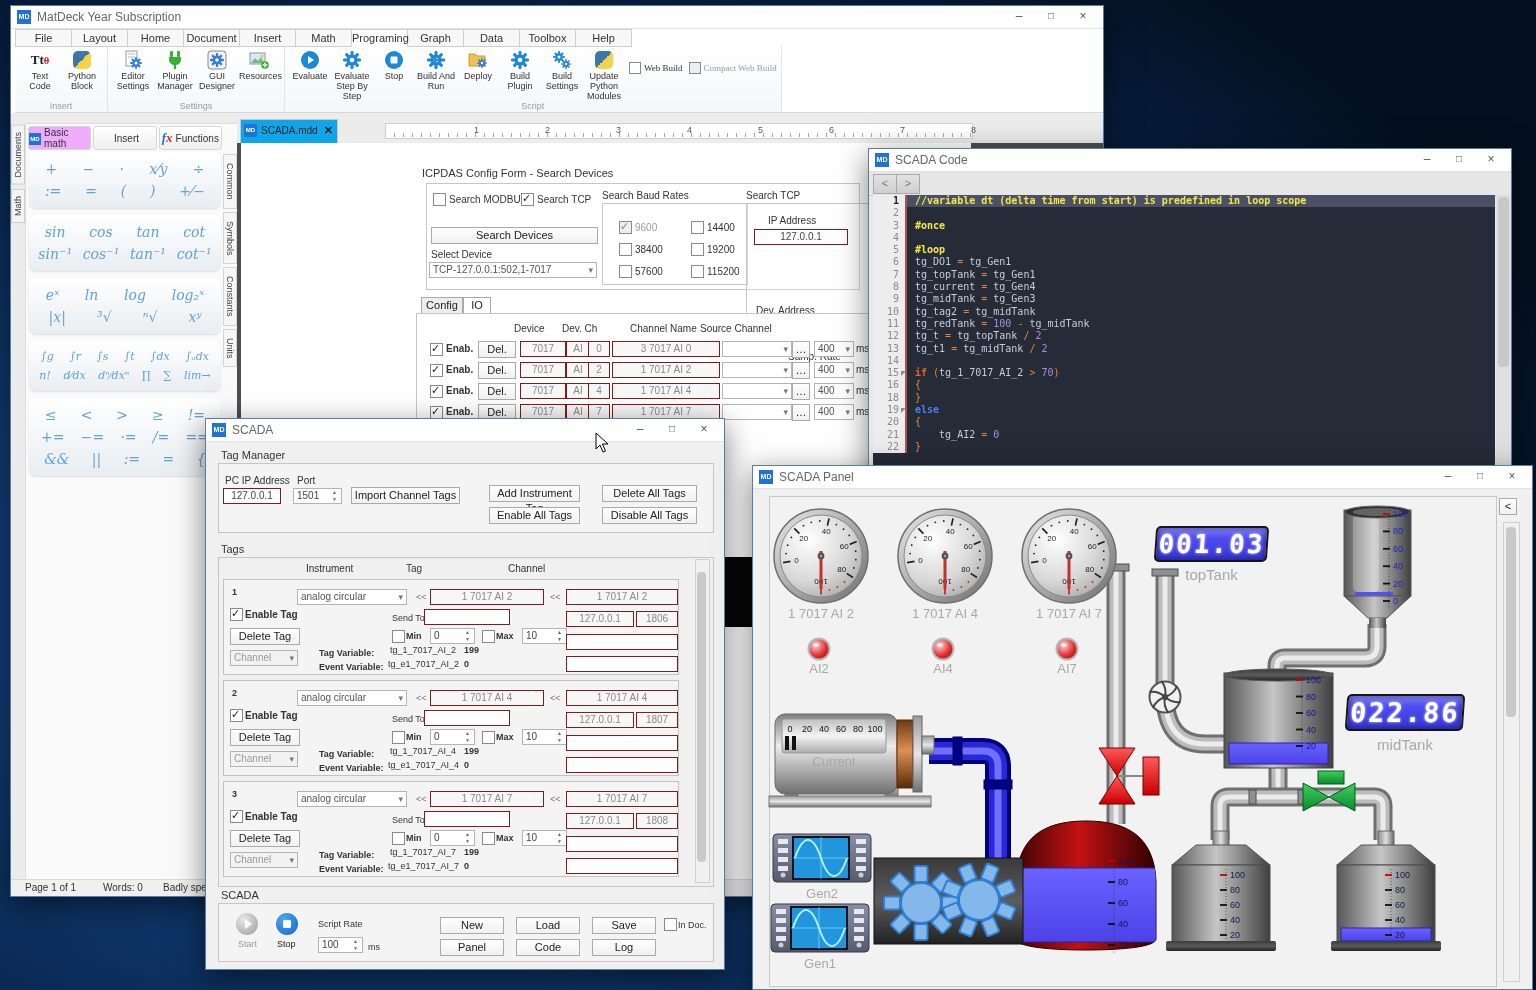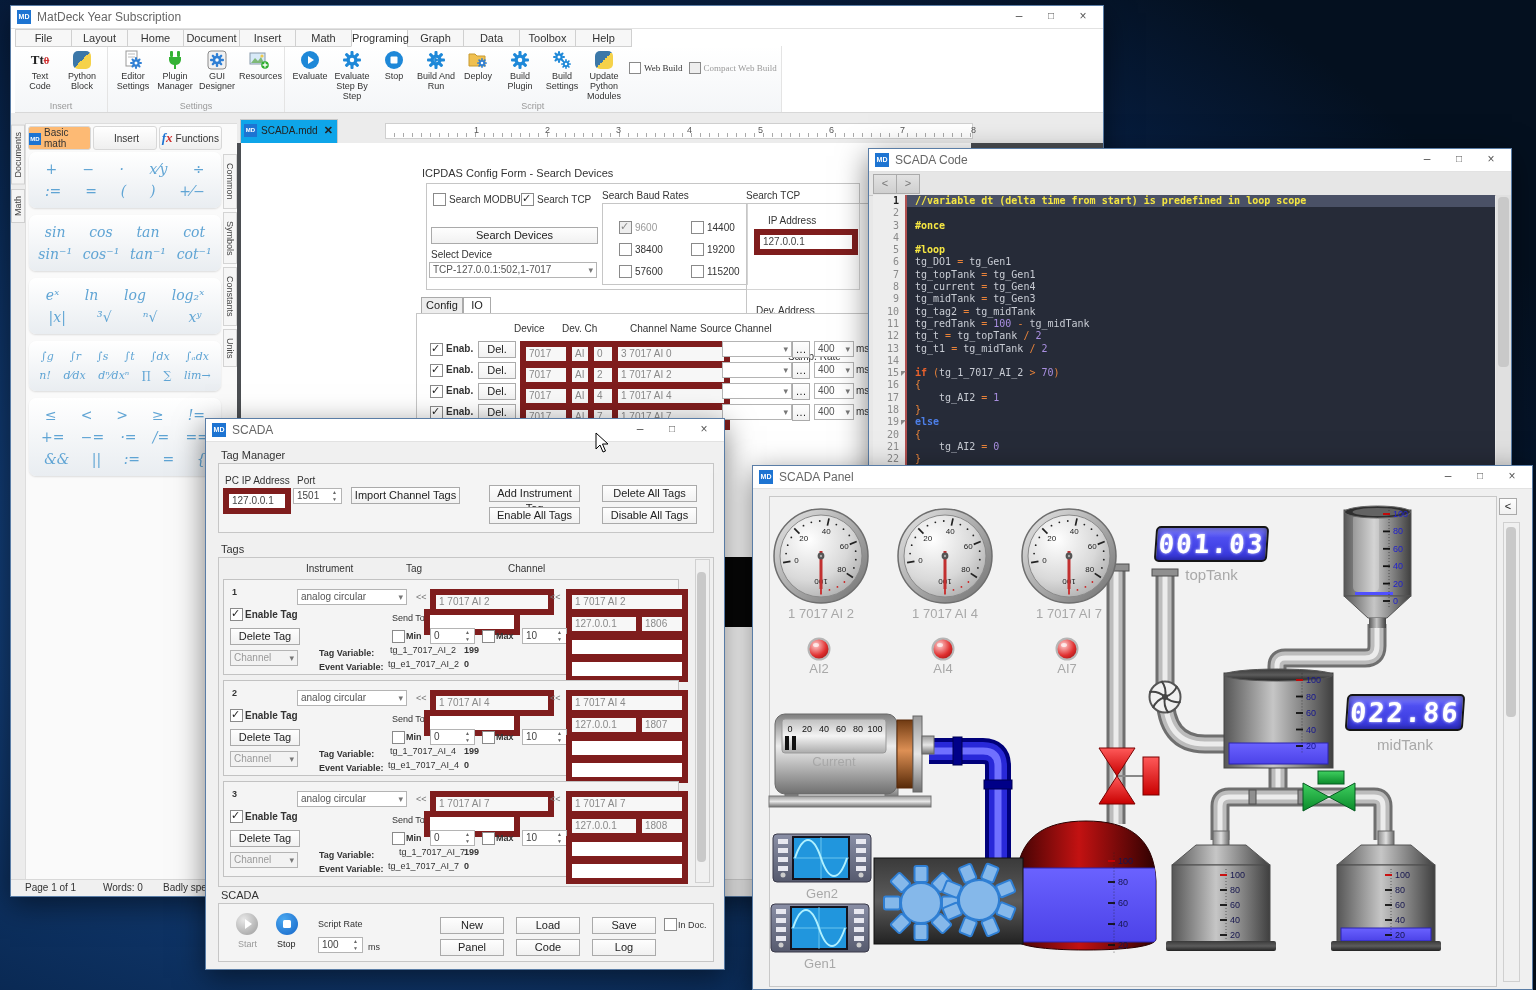--- a/index.html
+++ b/index.html
@@ -8,21 +8,21 @@
   .win{position:absolute;background:#f0f0f0;border:1px solid #5a7da6;box-shadow:0 8px 28px rgba(0,0,0,.5);}
   .tbar{position:absolute;left:0;top:0;right:0;height:22px;background:#fff;border-bottom:1px solid #e2e2e2;z-index:5;}
   .tbar .ti{position:absolute;left:6px;top:4px;width:14px;height:14px;background:#1d74d2;color:#fff;
     font-size:7px;font-weight:bold;text-align:center;line-height:14px;}
   .tbar .tt{position:absolute;left:26px;top:4px;font-size:12px;color:#666;}
   .wbtns{position:absolute;right:4px;top:0;height:22px;display:flex;}
   .wb{width:32px;height:22px;text-align:center;line-height:20px;color:#555;font-size:12px;}
   .wb.mx{font-size:10px;}
   .btn3d{position:absolute;background:linear-gradient(#fefefe,#f1f1f1);border:1px solid #aaa;font-size:11px;
     color:#222;text-align:center;line-height:15px;height:15px;}
-  .fld{position:absolute;background:#fff;border:6px solid #7f1d1d;font-size:10px;color:#444;padding:1px 3px;height:12px;line-height:12px;white-space:nowrap;overflow:hidden;}
+  .fld{position:absolute;background:#fff;border:1px solid #7f1d1d;font-size:10px;color:#444;padding:1px 3px;height:12px;line-height:12px;white-space:nowrap;overflow:hidden;text-align:center;}
   .fld.dis{color:#8a8a8a;background:#f7f7f7;}
   .ddl{position:absolute;background:#fff;border:1px solid #b4b4b4;font-size:10px;color:#555;padding:1px 3px;height:12px;line-height:12px;white-space:nowrap;overflow:hidden;}
   .ddl::after{content:"▾";position:absolute;right:3px;top:1px;color:#777;font-size:9px;}
   .ddl.dis{color:#9a9a9a;background:#f2f2f2;}
   .chk{position:absolute;width:11px;height:11px;background:#fff;border:1px solid #8a8a8a;}
   .chk.on::after{content:"✓";position:absolute;left:0;top:-2px;font-size:11px;color:#222;}
   .chk.dim{background:#eee;}
   .chk.dim.on::after{color:#888;}
   .lbl{position:absolute;font-size:10px;color:#333;white-space:nowrap;}
   .lbl.b{font-size:11px;}
@@ -55,21 +55,21 @@
   .fxico i{color:#d03030;}
   
   .wksp{position:absolute;left:0;top:107px;right:0;bottom:16px;background:#ececec;}
   .edgetabs{position:absolute;left:0;top:12px;width:14px;}
   .vtab{writing-mode:vertical-rl;transform:rotate(180deg);background:#f4f4f4;border:1px solid #cfcfcf;
     font-size:9px;color:#444;padding:6px 1px;margin-bottom:4px;}
   .sbar{position:absolute;left:14px;top:10px;width:212px;bottom:0;background:#fafafa;border:1px solid #ddd;}
   .stabs{position:absolute;left:2px;top:2px;right:16px;display:flex;gap:2px;}
   .stab{flex:1;height:22px;background:linear-gradient(#fff,#efefef);border:1px solid #d8d8d8;border-radius:3px;
     font-size:10px;color:#333;display:flex;align-items:center;justify-content:center;gap:3px;}
-  .stab.act{background:#fdba74;}
+  .stab.act{background:#f0abfc;}
   .stab .mdico{width:12px;height:12px;line-height:12px;font-size:6px;}
   .rvtabs{position:absolute;right:0px;top:30px;width:15px;}
   .rvtab{writing-mode:vertical-rl;background:#f6f6f6;border:1px solid #d4d4d4;font-size:9px;color:#444;
     padding:8px 1px;margin-bottom:3px;}
   .spanels{position:absolute;left:3px;top:28px;right:17px;}
   .spanel{background:linear-gradient(#ffffff,#e9edf1);border-radius:7px;box-shadow:0 1px 2px rgba(0,0,0,.12);
     margin-bottom:7px;padding:6px 2px;}
   .srow{display:flex;justify-content:space-around;align-items:center;padding:3px 2px;}
   .ssym{font-family:"DejaVu Serif",serif;font-style:italic;color:#5fa4d4;font-size:14px;white-space:nowrap;}
   .srow.sm .ssym{font-size:11px;}
@@ -659,21 +659,20 @@
           <div class="cl"><span class="ln">7</span><span class="ct"><span class="id">tg_topTank </span><span class="op">=</span><span class="id"> tg_Gen1</span></span></div>
           <div class="cl"><span class="ln">8</span><span class="ct"><span class="id">tg_current </span><span class="op">=</span><span class="id"> tg_Gen4</span></span></div>
           <div class="cl"><span class="ln">9</span><span class="ct"><span class="id">tg_midTank </span><span class="op">=</span><span class="id"> tg_Gen3</span></span></div>
           <div class="cl"><span class="ln">10</span><span class="ct"><span class="id">tg_tag2 </span><span class="op">=</span><span class="id"> tg_midTank</span></span></div>
           <div class="cl"><span class="ln">11</span><span class="ct"><span class="id">tg_redTank </span><span class="op">=</span><span class="num"> 100 </span><span class="op">-</span><span class="id"> tg_midTank</span></span></div>
           <div class="cl"><span class="ln">12</span><span class="ct"><span class="id">tg_t </span><span class="op">=</span><span class="id"> tg_topTank </span><span class="op">/</span><span class="num"> 2</span></span></div>
           <div class="cl"><span class="ln">13</span><span class="ct"><span class="id">tg_t1 </span><span class="op">=</span><span class="id"> tg_midTank </span><span class="op">/</span><span class="num"> 2</span></span></div>
           <div class="cl"><span class="ln">14</span><span class="ct"></span></div>
           <div class="cl"><span class="ln">15</span><span class="fold"></span><span class="ct"><span class="kw">if </span><span class="op">(</span><span class="id">tg_1_7017_AI_2 </span><span class="op">&gt;</span><span class="num"> 70</span><span class="op">)</span></span></div>
           <div class="cl"><span class="ln">16</span><span class="ct"><span class="op">{</span></span></div>
-          <div class="cl"><span class="ln">17</span><span class="ct"><span class="id">    tg_AI2 </span><span class="op">=</span><span class="num"> 1</span></span></div>
           <div class="cl"><span class="ln">18</span><span class="ct"><span class="op">}</span></span></div>
           <div class="cl"><span class="ln">19</span><span class="fold"></span><span class="ct"><span class="kw2">else</span></span></div>
           <div class="cl"><span class="ln">20</span><span class="ct"><span class="op">{</span></span></div>
           <div class="cl"><span class="ln">21</span><span class="ct"><span class="id">    tg_AI2 </span><span class="op">=</span><span class="num"> 0</span></span></div>
           <div class="cl"><span class="ln">22</span><span class="ct"><span class="op">}</span></span></div>
         </div>
     </div>
     <div class="codesb">
         <div class="sbT"></div>
       </div>
@@ -786,21 +785,21 @@
           <span class="fld dis" style="left:412px;top:31px;width:34px;">1808</span>
           <span class="btn3d" style="left:6px;top:48px;width:68px;">Delete Tag</span>
           <span class="chk" style="left:168px;top:50px;"></span>
           <span class="tiny" style="left:182px;top:51px;font-weight:bold;">Min</span>
           <span class="spin" style="left:206px;top:48px;width:26px;">0<span class="ar">▲<br>▼</span></span>
           <span class="chk" style="left:258px;top:50px;"></span>
           <span class="tiny" style="left:272px;top:51px;font-weight:bold;">Max</span>
           <span class="spin" style="left:298px;top:48px;width:26px;">10<span class="ar">▲<br>▼</span></span>
           <span class="ddl dis" style="left:6px;top:70px;width:60px;">Channel</span>
           <span class="tiny" style="left:95px;top:68px;font-weight:bold;">Tag Variable:</span>
-          <span class="tiny" style="left:166px;top:65px;margin-left:9px;">tg_1_7017_AI_7</span>
+          <span class="tiny" style="left:166px;top:65px;">tg_1_7017_AI_7</span>
           <span class="tiny" style="left:240px;top:65px;font-weight:bold;">199</span>
           <span class="tiny" style="left:95px;top:82px;font-weight:bold;">Event Variable:</span>
           <span class="tiny" style="left:164px;top:79px;">tg_e1_7017_AI_7</span>
           <span class="tiny" style="left:240px;top:79px;font-weight:bold;">0</span>
           <span class="fld" style="left:342px;top:54px;width:104px;"></span>
           <span class="fld" style="left:342px;top:76px;width:104px;"></span>
         </div>
       </div>
 
     <span class="lbl b" style="left:15px;top:470px;">SCADA</span>

